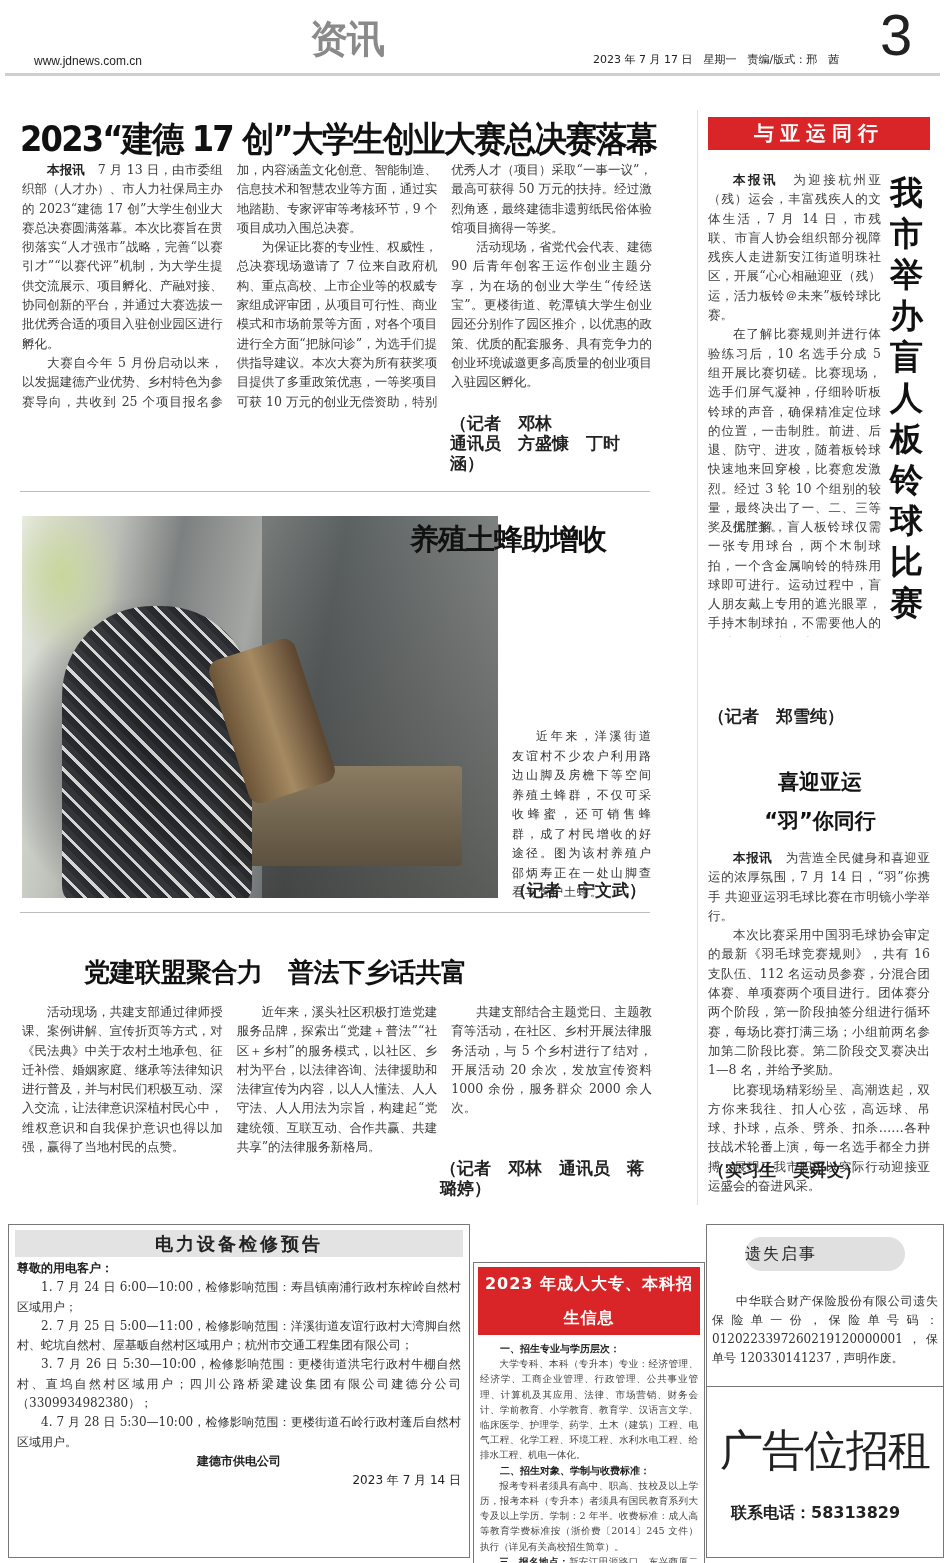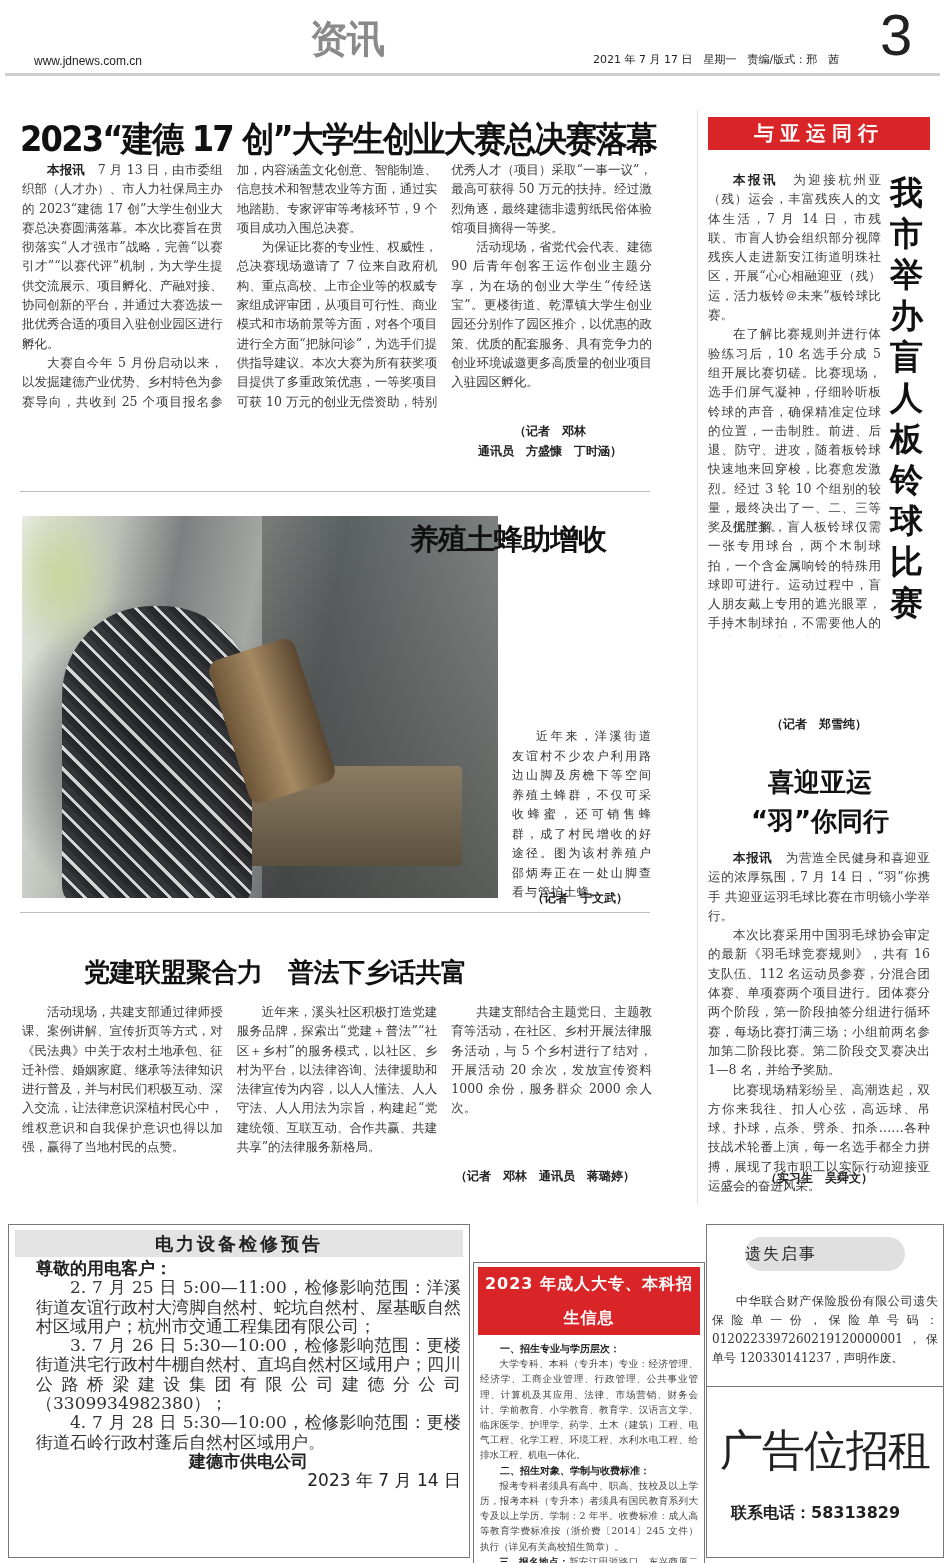--- a/index.html
+++ b/index.html
@@ -8,58 +8,58 @@
   .abs { position:absolute; }
   .site { left:34px; top:54px; font-family:"Liberation Sans",sans-serif; font-size:12px; color:#222; }
   .masthead { left:310px; top:14px; font-family:"DejaVu Sans",sans-serif; font-weight:bold; font-size:38px; color:#8a8a8a; letter-spacing:-1px; }
   .dateline { left:593px; top:52px; font-family:"DejaVu Sans",sans-serif; font-size:11px; color:#222; }
   .pagenum { left:880px; top:6px; font-family:"Liberation Sans",sans-serif; font-size:58px; color:#222; font-weight:300; line-height:1; }
   .hrule { left:5px; top:73px; width:935px; height:3px; background:#cfcfcf; }
   .h1 { left:20px; top:116px; font-family:"DejaVu Sans",sans-serif; font-weight:bold; font-size:35px; color:#111; letter-spacing:-2px; white-space:nowrap; transform:scaleX(0.92); transform-origin:left; }
   .col { font-size:12.5px; line-height:19.3px; color:#3b3b3b; text-align:justify; }
   .col p { text-indent:2em; }
   .col b { font-family:"DejaVu Sans",sans-serif; color:#222; }
-  .byline { text-align:center; font-family:"DejaVu Sans",sans-serif; font-weight:bold; color:#222; font-size:12px; line-height:20px;margin-top:8px; }
+  .byline { text-align:left; font-family:"DejaVu Sans",sans-serif; font-weight:bold; color:#222; font-size:17px; line-height:20px; }
   .divider { background:#bdbdbd; height:1px; }
   .redbar { left:708px; top:117px; width:222px; height:33px; background:#d92528; color:#fff; text-align:center; font-family:"DejaVu Sans",sans-serif; font-weight:bold; font-size:20px; line-height:33px; letter-spacing:6px; }
   .vtitle { left:890px; top:172px; width:50px; font-family:"DejaVu Sans",sans-serif; font-weight:bold; font-size:33px; color:#111; line-height:41px; }
   .photo { left:22px; top:516px; width:476px; height:382px; overflow:hidden;
            background:
              radial-gradient(ellipse 60px 80px at 40px 60px, #c8d79c 0%, rgba(200,215,156,0) 100%),
              radial-gradient(ellipse 140px 160px at 120px 240px, #3a3f45 0%, rgba(58,63,69,0) 100%),
              linear-gradient(100deg,#e9ece3 0%,#bcbfb8 18%,#7c8080 30%,#a4a7a3 45%,#5f6466 60%,#8d9190 75%,#b9bcb8 90%,#d6d8d2 100%); }
   .photo .rock1 { position:absolute; left:240px; top:0; width:236px; height:382px; background:linear-gradient(180deg,rgba(90,95,95,.6),rgba(60,62,60,.8)); }
   .photo .person { position:absolute; left:40px; top:90px; width:190px; height:300px; border-radius:90px 90px 20px 20px; background:repeating-linear-gradient(45deg,#1e2024 0 6px,#dcdcdc 6px 9px,#2a2c30 9px 15px); opacity:.9; }
   .photo .hive { position:absolute; left:205px; top:130px; width:90px; height:150px; transform:rotate(-18deg); border-radius:12px; background:linear-gradient(90deg,#6b5437,#a58a62,#5a4530); }
   .photo .hivebox { position:absolute; left:200px; top:250px; width:240px; height:100px; background:linear-gradient(180deg,#8a7b62,#5c513f); border-radius:4px; }
   .photo-title { left:410px; top:520px; font-family:"DejaVu Sans",sans-serif; font-weight:bold; font-size:29px; color:#111; letter-spacing:-1px; }
   .caption { left:512px; top:727px; width:140px; font-size:12px; line-height:19.5px; color:#333; text-align:justify; letter-spacing:1px; }
   .caption p { text-indent:2em; }
   .h2 { left:84px; top:955px; font-family:"DejaVu Sans",sans-serif; font-weight:bold; font-size:26px; color:#111; white-space:nowrap; letter-spacing:-0.5px; }
-  .h3 { left:720px; top:763px; width:200px; font-family:"DejaVu Sans",sans-serif; font-weight:bold; font-size:26px; color:#111; text-align:center; line-height:39px; }
+  .h3 { left:720px; top:763px; width:200px; font-family:"DejaVu Sans",sans-serif; font-weight:bold; font-size:21px; color:#111; text-align:center; line-height:39px; }
   .box { border:1px solid #777; }
   .notice-head { background:#e3e3e3; text-align:center; font-family:"DejaVu Sans",sans-serif; font-weight:bold; font-size:18px; color:#222; letter-spacing:3px; line-height:27px; }
-  .notice { font-size:17px; line-height:19.3px; color:#333; text-align:justify;margin-left:19px; }
+  .notice { font-size:12px; line-height:19.3px; color:#333; text-align:justify; }
   .notice p { text-indent:2em; }
   .adm-head { background:#d92528; color:#fff; font-family:"DejaVu Sans",sans-serif; font-weight:bold; font-size:16px; text-align:center; line-height:34px; letter-spacing:1px; }
   .adm { font-size:9.6px; line-height:15.2px; color:#444; text-align:justify; }
   .adm p { text-indent:2em; }
   .adm h5 { font-family:"DejaVu Sans",sans-serif; font-size:10px; color:#222; text-indent:2em; font-weight:bold; line-height:15.2px; }
   .lost-pill { left:745px; top:1237px; width:160px; height:34px; border-radius:17px; background:#e0e0e0; font-family:"DejaVu Sans",sans-serif; font-size:16px; color:#222; line-height:34px; letter-spacing:2px; }
   .lost-text { left:712px; top:1292px; width:226px; font-size:12px; line-height:19px; color:#333; text-align:justify; }
   .lost-text p { text-indent:2em; }
   .ad-big { left:720px; top:1422px; width:220px; font-family:"DejaVu Sans",sans-serif; font-size:43px; color:#222; font-weight:300; letter-spacing:-1px; white-space:nowrap; }
   .ad-tel { left:731px; top:1503px; font-family:"DejaVu Sans",sans-serif; font-weight:bold; font-size:16px; color:#222; white-space:nowrap; }
 </style>
 </head>
 <body>
 
 <div class="abs site">www.jdnews.com.cn</div>
 <div class="abs masthead">资讯</div>
-<div class="abs dateline">2021 年 7 月 17 日　星期一　责编/版式：邢　茜</div>
+<div class="abs dateline">2023 年 7 月 17 日　星期一　责编/版式：邢　茜</div>
 <div class="abs pagenum">3</div>
 <div class="abs hrule"></div>
 
 <div class="abs h1">2023“建德 17 创”大学生创业大赛总决赛落幕</div>
 
 <div class="abs col" style="left:22px; top:160px; width:630px; column-count:3; column-gap:14px; height:252px;">
   <p><b>本报讯</b>　<span>7 月 13 日，由市委组织部（人才办）、市人力社保局主办的 2023“建德 17 创”大学生创业大赛总决赛圆满落幕。本次比赛旨在贯彻落实“人才强市”战略，完善“以赛引才”“以赛代评”机制，为大学生提供交流展示、项目孵化、产融对接、协同创新的平台，并通过大赛选拔一批优秀合适的项目入驻创业园区进行孵化。</span></p>
   <p>大赛自今年 5 月份启动以来，以发掘建德产业优势、乡村特色为参赛导向，共收到 25 个项目报名参加，内容涵盖文化创意、智能制造、信息技术和智慧农业等方面，通过实地踏勘、专家评审等考核环节，9 个项目成功入围总决赛。</p>
   <p>为保证比赛的专业性、权威性，总决赛现场邀请了 7 位来自政府机构、重点高校、上市企业等的权威专家组成评审团，从项目可行性、商业模式和市场前景等方面，对各个项目进行全方面“把脉问诊”，为选手们提供指导建议。本次大赛为所有获奖项目提供了多重政策优惠，一等奖项目可获 10 万元的创业无偿资助，特别优秀人才（项目）采取“一事一议”，最高可获得 50 万元的扶持。经过激烈角逐，最终建德非遗剪纸民俗体验馆项目摘得一等奖。</p>
   <p>活动现场，省党代会代表、建德 90 后青年创客王运作创业主题分享，为在场的创业大学生“传经送宝”。更楼街道、乾潭镇大学生创业园还分别作了园区推介，以优惠的政策、优质的配套服务、具有竞争力的创业环境诚邀更多高质量的创业项目入驻园区孵化。</p>
@@ -115,20 +115,21 @@
   <p>共建支部结合主题党日、主题教育等活动，在社区、乡村开展法律服务活动，与 5 个乡村进行了结对，开展活动 20 余次，发放宣传资料 1000 余份，服务群众 2000 余人次。</p>
 </div>
 <div class="abs byline" style="left:440px; top:1158px; width:210px;">（记者　邓林　通讯员　蒋璐婷）</div>
 
 <div class="abs" style="left:697px; top:110px; width:1px; height:1095px; background:#e0e0e0;"></div>
 
 <div class="abs box" style="left:8px; top:1224px; width:462px; height:334px;">
   <div class="notice-head" style="margin:5px 6px 2px 6px;">电力设备检修预告</div>
   <div class="notice" style="padding:0 8px;">
     <div style="font-family:'DejaVu Sans',sans-serif; font-weight:bold; color:#222;">尊敬的用电客户：</div>
+    <p>1. 7 月 24 日 6:00—10:00，检修影响范围：寿昌镇南浦行政村东榨岭自然村区域用户；</p>
     <p>2. 7 月 25 日 5:00—11:00，检修影响范围：洋溪街道友谊行政村大湾脚自然村、蛇坑自然村、屋基畈自然村区域用户；杭州市交通工程集团有限公司；</p>
     <p>3. 7 月 26 日 5:30—10:00，检修影响范围：更楼街道洪宅行政村牛棚自然村、直坞自然村区域用户；四川公路桥梁建设集团有限公司建德分公司（3309934982380）；</p>
     <p>4. 7 月 28 日 5:30—10:00，检修影响范围：更楼街道石岭行政村蓬后自然村区域用户。</p>
     <div style="text-align:center; font-family:'DejaVu Sans',sans-serif; font-weight:bold; color:#222;">建德市供电公司</div>
     <div style="text-align:right; font-family:'DejaVu Sans',sans-serif; color:#222;">2023 年 7 月 14 日</div>
   </div>
 </div>
 
 <div class="abs box" style="left:473px; top:1224px; width:232px; height:334px;margin-top:38px;">
   <div class="adm-head" style="margin:4px 4px 6px 4px;">2023 年成人大专、本科招生信息</div>

